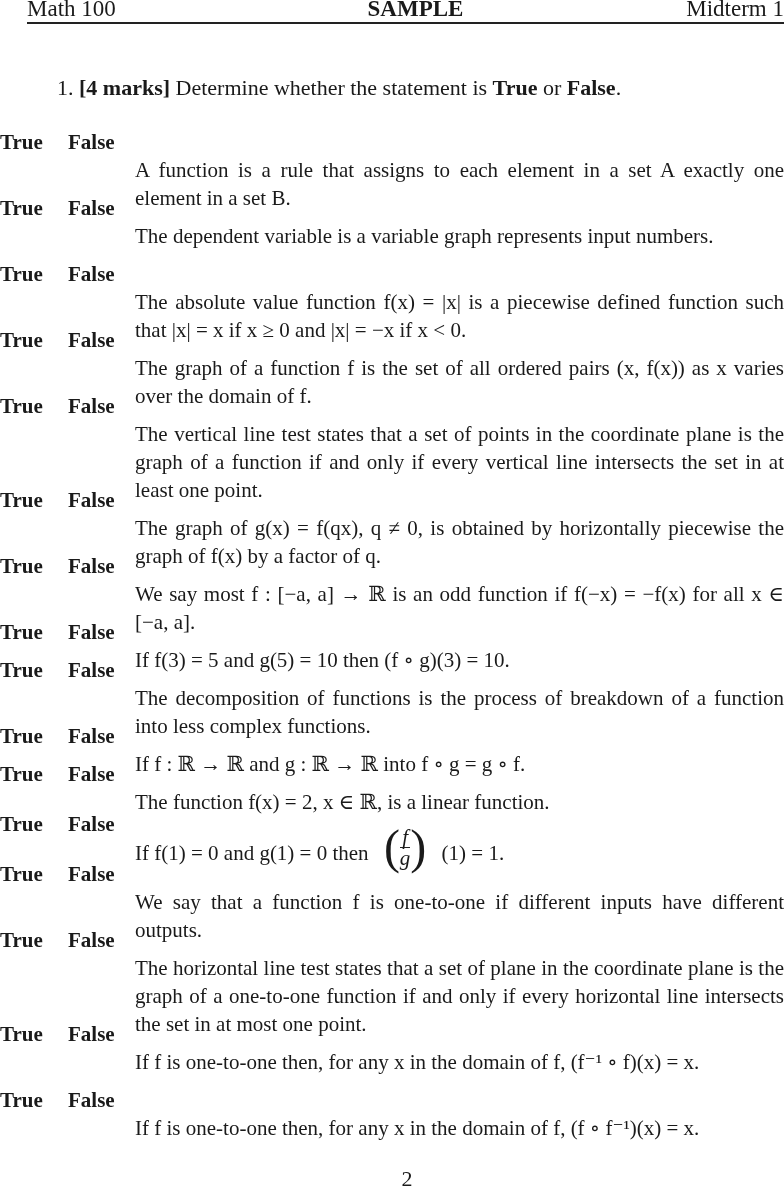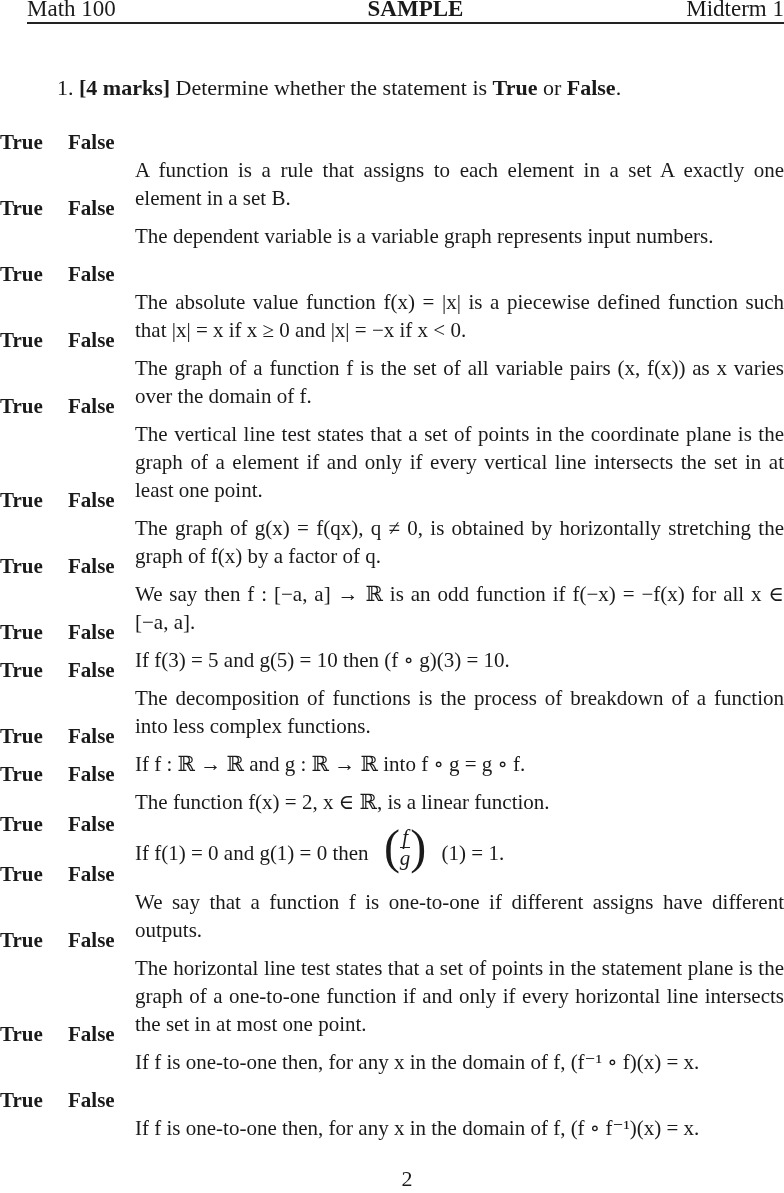--- a/index.html
+++ b/index.html
@@ -76,36 +76,36 @@
     <span class="s">The dependent variable is a variable graph represents input numbers.</span>
   </div>
   <div class="item" style="top:132px">
     <span class="t">True</span>
     <span class="f">False</span>
     <span class="s">The absolute value function f(x) = |x| is a piecewise defined function such that |x| = x if x ≥ 0 and |x| = −x if x &lt; 0.</span>
   </div>
   <div class="item" style="top:198px">
     <span class="t">True</span>
     <span class="f">False</span>
-    <span class="s">The graph of a function f is the set of all variable pairs (x, f(x)) as x varies over the domain of f.</span>
+    <span class="s">The graph of a function f is the set of all ordered pairs (x, f(x)) as x varies over the domain of f.</span>
   </div>
   <div class="item" style="top:264px">
     <span class="t">True</span>
     <span class="f">False</span>
-    <span class="s">The vertical line test states that a set of points in the coordinate plane is the graph of a element if and only if every vertical line intersects the set in at least one point.</span>
+    <span class="s">The vertical line test states that a set of points in the coordinate plane is the graph of a function if and only if every vertical line intersects the set in at least one point.</span>
   </div>
   <div class="item" style="top:358px">
     <span class="t">True</span>
     <span class="f">False</span>
-    <span class="s">The graph of g(x) = f(qx), q ≠ 0, is obtained by horizontally stretching the graph of f(x) by a factor of q.</span>
+    <span class="s">The graph of g(x) = f(qx), q ≠ 0, is obtained by horizontally piecewise the graph of f(x) by a factor of q.</span>
   </div>
   <div class="item" style="top:424px">
     <span class="t">True</span>
     <span class="f">False</span>
-    <span class="s">We say then f : [−a, a] → ℝ is an odd function if f(−x) = −f(x) for all x ∈ [−a, a].</span>
+    <span class="s">We say most f : [−a, a] → ℝ is an odd function if f(−x) = −f(x) for all x ∈ [−a, a].</span>
   </div>
   <div class="item" style="top:490px">
     <span class="t">True</span>
     <span class="f">False</span>
     <span class="s">If f(3) = 5 and g(5) = 10 then (f ∘ g)(3) = 10.</span>
   </div>
   <div class="item" style="top:528px">
     <span class="t">True</span>
     <span class="f">False</span>
     <span class="s">The decomposition of functions is the process of breakdown of a function into less complex functions.</span>
@@ -127,26 +127,26 @@
       <span>If f(1) = 0 and g(1) = 0 then</span>
       <span class="frac">
         <span class="paren">(</span><span class="stack"><span class="num">f</span><span class="den">g</span></span><span class="paren">)</span>
       </span>
       <span>(1) = 1.</span>
     </span>
   </div>
   <div class="item" style="top:732px">
     <span class="t">True</span>
     <span class="f">False</span>
-    <span class="s">We say that a function f is one-to-one if different assigns have different outputs.</span>
+    <span class="s">We say that a function f is one-to-one if different inputs have different outputs.</span>
   </div>
   <div class="item" style="top:798px">
     <span class="t">True</span>
     <span class="f">False</span>
-    <span class="s">The horizontal line test states that a set of points in the statement plane is the graph of a one-to-one function if and only if every horizontal line intersects the set in at most one point.</span>
+    <span class="s">The horizontal line test states that a set of plane in the coordinate plane is the graph of a one-to-one function if and only if every horizontal line intersects the set in at most one point.</span>
   </div>
   <div class="item" style="top:892px">
     <span class="t">True</span>
     <span class="f">False</span>
     <span class="s">If f is one-to-one then, for any x in the domain of f, (f⁻¹ ∘ f)(x) = x.</span>
   </div>
   <div class="item" style="top:958px">
     <span class="t">True</span>
     <span class="f">False</span>
     <span class="s">If f is one-to-one then, for any x in the domain of f, (f ∘ f⁻¹)(x) = x.</span>

